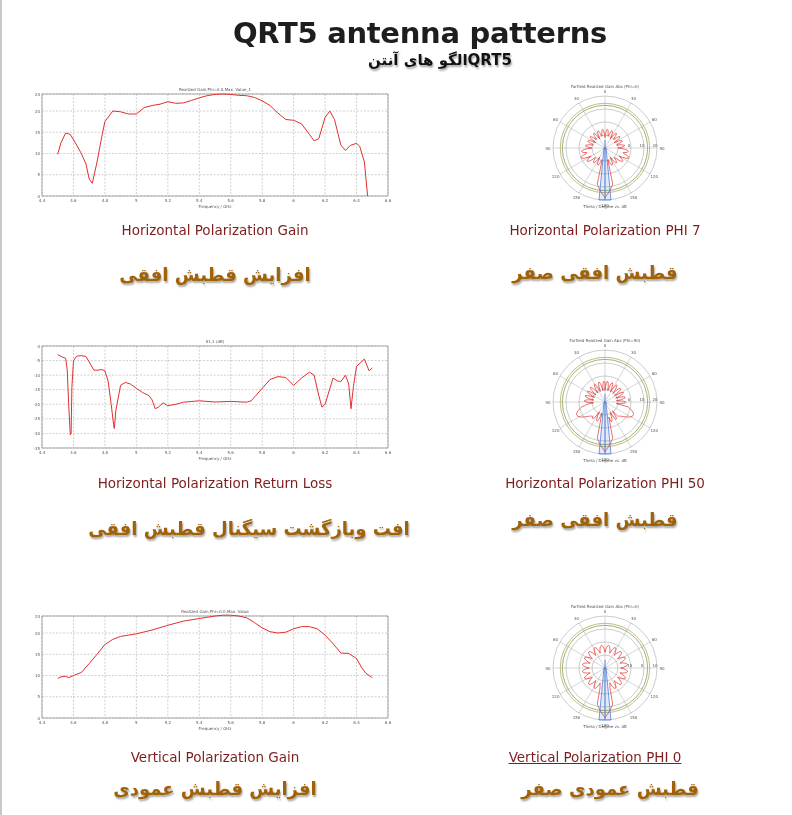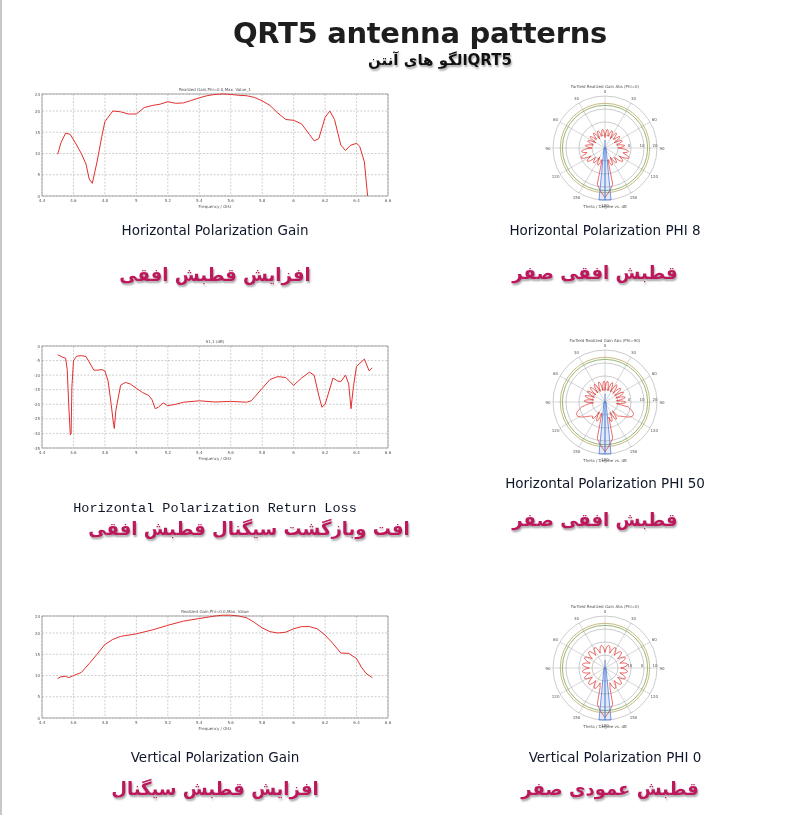--- a/index.html
+++ b/index.html
@@ -14,26 +14,26 @@
     letter-spacing:-0.3px;
   }
   .sub-title {
     position:absolute; left:0; width:880px; top:51px; text-align:center;
     font-family:"DejaVu Sans", sans-serif; font-weight:bold; font-size:15px; color:#111;
     text-shadow: 1px 2px 2px rgba(0,0,0,0.35);
   }
   .chart { position:absolute; }
   .chart svg { display:block; }
   .cap-en {
-    position:absolute; font-family:"DejaVu Sans", sans-serif; font-size:13.5px; color:#0f172a;
+    position:absolute; font-family:"DejaVu Sans", sans-serif; font-size:13.5px; color:#7f1d1d;
     text-align:center; white-space:nowrap;
   }
   .cap-fa {
     position:absolute; font-family:"DejaVu Sans", sans-serif; font-weight:bold; font-size:18px;
-    color:#be185d; text-align:center; white-space:nowrap; direction:rtl;
+    color:#a16207; text-align:center; white-space:nowrap; direction:rtl;
     text-shadow: 1px 2px 2px rgba(0,0,0,0.35);
   }
   .tick { font-family:"DejaVu Sans", sans-serif; font-size:4px; fill:#555; }
   .ctitle { font-family:"DejaVu Sans", sans-serif; font-size:4px; fill:#555; }
 </style>
 </head>
 <body>
 
 <div class="left-border"></div>
 
@@ -299,24 +299,24 @@
       <text x="117" y="65" text-anchor="middle" class="tick">10</text>
       <polygon points="67.0,50.4 67.6,47.9 68.4,45.8 69.3,44.2 70.2,43.5 71.0,43.6 71.6,44.6 71.9,46.3 72.0,48.6 71.8,51.2 73.2,49.0 74.6,47.2 75.9,46.0 77.0,45.5 77.7,45.9 78.0,47.0 77.7,48.8 77.1,51.0 76.2,53.4 78.1,51.7 80.0,50.5 81.7,49.7 82.8,49.6 83.4,50.2 83.3,51.3 82.5,53.0 81.3,54.9 79.6,56.8 82.0,55.9 84.2,55.3 86.0,55.0 87.1,55.3 87.5,56.0 87.0,57.1 85.8,58.4 84.0,59.8 81.8,61.2 84.4,61.0 86.7,61.1 88.4,61.4 89.4,62.0 89.5,62.8 88.8,63.7 87.2,64.6 85.1,65.4 82.6,66.0 85.1,66.6 87.2,67.4 88.8,68.3 89.5,69.2 89.4,70.0 88.4,70.6 86.7,70.9 84.4,71.0 81.8,70.8 84.0,72.2 85.8,73.6 87.0,74.9 87.5,76.0 87.1,76.7 86.0,77.0 84.2,76.7 82.0,76.1 79.6,75.2 81.3,77.1 82.5,79.0 83.3,80.7 83.4,81.8 82.8,82.4 81.7,82.3 80.0,81.5 78.1,80.3 76.2,78.6 77.1,81.0 77.7,83.2 78.0,85.0 77.7,86.1 77.0,86.5 75.9,86.0 74.6,84.8 73.2,83.0 71.8,80.8 72.0,83.4 71.9,85.7 74.7,102.1 73.8,104.4 72.7,106.7 71.5,108.9 70.2,111.1 68.7,113.3 67.0,115.4 65.3,113.3 63.8,111.1 62.5,108.9 61.3,106.7 60.2,104.4 59.3,102.1 62.1,85.7 62.0,83.4 62.2,80.8 60.8,83.0 59.4,84.8 58.1,86.0 57.0,86.5 56.3,86.1 56.0,85.0 56.3,83.2 56.9,81.0 57.8,78.6 55.9,80.3 54.0,81.5 52.3,82.3 51.2,82.4 50.6,81.8 50.7,80.7 51.5,79.0 52.7,77.1 54.4,75.2 52.0,76.1 49.8,76.7 48.0,77.0 46.9,76.7 46.5,76.0 47.0,74.9 48.2,73.6 50.0,72.2 52.2,70.8 49.6,71.0 47.3,70.9 45.6,70.6 44.6,70.0 44.5,69.2 45.2,68.3 46.8,67.4 48.9,66.6 51.4,66.0 48.9,65.4 46.8,64.6 45.2,63.7 44.5,62.8 44.6,62.0 45.6,61.4 47.3,61.1 49.6,61.0 52.2,61.2 50.0,59.8 48.2,58.4 47.0,57.1 46.5,56.0 46.9,55.3 48.0,55.0 49.8,55.3 52.0,55.9 54.4,56.8 52.7,54.9 51.5,53.0 50.7,51.3 50.6,50.2 51.2,49.6 52.3,49.7 54.0,50.5 55.9,51.7 57.8,53.4 56.9,51.0 56.3,48.8 56.0,47.0 56.3,45.9 57.0,45.5 58.1,46.0 59.4,47.2 60.8,49.0 62.2,51.2 62.0,48.6 62.1,46.3 62.4,44.6 63.0,43.6 63.8,43.5 64.7,44.2 65.6,45.8 66.4,47.9 67.0,50.4" fill="none" stroke="#e0302e" stroke-width="0.7"></polygon>
       <polygon points="66,66 61,118 73,118 68,66" fill="rgba(58,111,216,0.15)" stroke="#3a6fd8" stroke-width="0.7"></polygon>
       <line x1="67" y1="58" x2="67" y2="118" stroke="#3a6fd8" stroke-width="0.8"></line>
       <text x="67" y="126" text-anchor="middle" class="tick">Theta / Degree vs. dB</text>
     </svg>
   </div>
 
 <div class="cap-en" style="left:60px;width:310px;top:222px;">Horizontal Polarization Gain</div>
 <div class="cap-fa" style="left:60px;width:310px;top:264px;">افزایش قطبش افقی</div>
-<div class="cap-en" style="left:450px;width:310px;top:222px;">Horizontal Polarization  PHI 8</div>
+<div class="cap-en" style="left:450px;width:310px;top:222px;">Horizontal Polarization  PHI 7</div>
 <div class="cap-fa" style="left:450px;width:290px;top:262px;">قطبش افقی صفر</div>
 
-<div class="cap-en" style="left:60px;width:310px;top:501px;font-family:Liberation Mono, monospace;">Horizontal Polarization Return Loss</div>
+<div class="cap-en" style="left:60px;width:310px;top:475px;">Horizontal Polarization Return Loss</div>
 <div class="cap-fa" style="left:60px;width:330px;top:518px;margin-left:24px;">افت وبازگشت سیگنال قطبش افقی</div>
 <div class="cap-en" style="left:450px;width:310px;top:475px;">Horizontal Polarization  PHI 50</div>
 <div class="cap-fa" style="left:450px;width:290px;top:509px;">قطبش افقی صفر</div>
 
 <div class="cap-en" style="left:60px;width:310px;top:749px;">Vertical Polarization Gain</div>
-<div class="cap-fa" style="left:60px;width:310px;top:778px;">افزایش قطبش سیگنال</div>
-<div class="cap-en" style="left:460px;width:310px;top:749px;">Vertical Polarization PHI 0</div>
+<div class="cap-fa" style="left:60px;width:310px;top:778px;">افزایش قطبش عمودی</div>
+<div class="cap-en" style="left:440px;width:310px;top:749px;text-decoration:underline;">Vertical Polarization PHI 0</div>
 <div class="cap-fa" style="left:460px;width:300px;top:778px;text-align:center;">قطبش عمودی صفر</div>
 
 </body></html>

